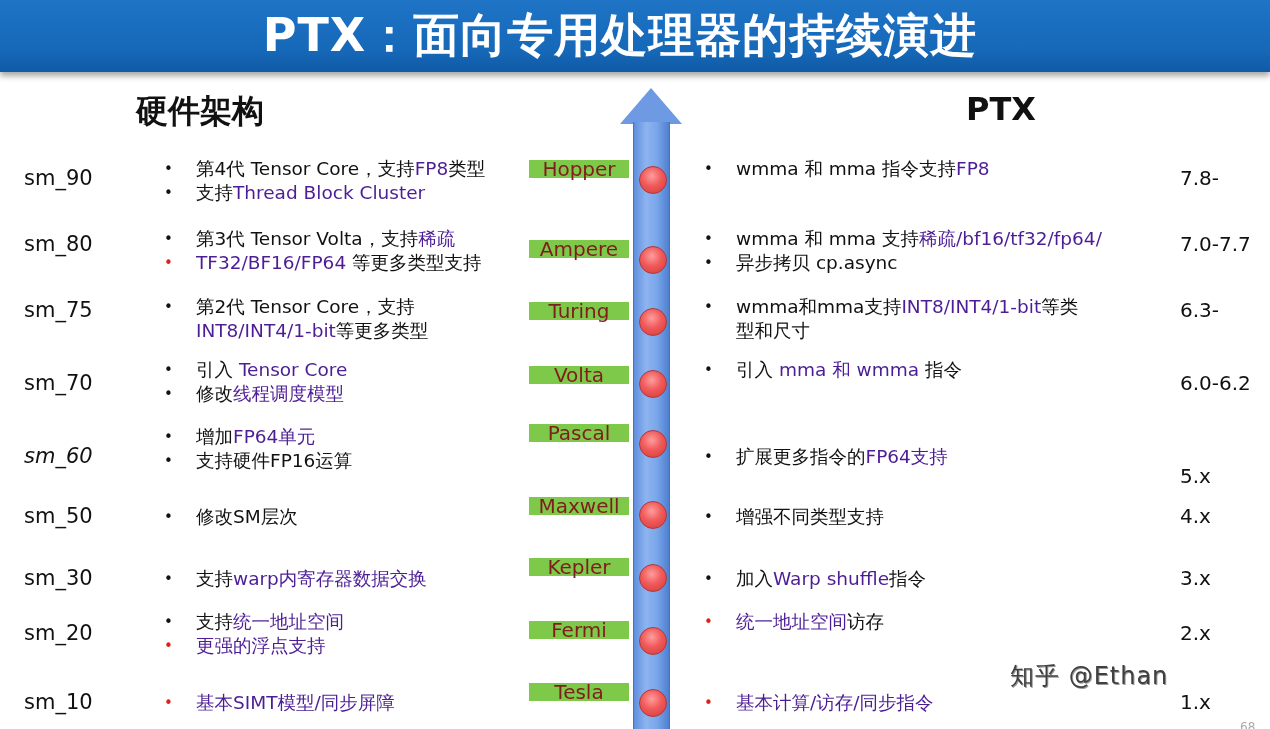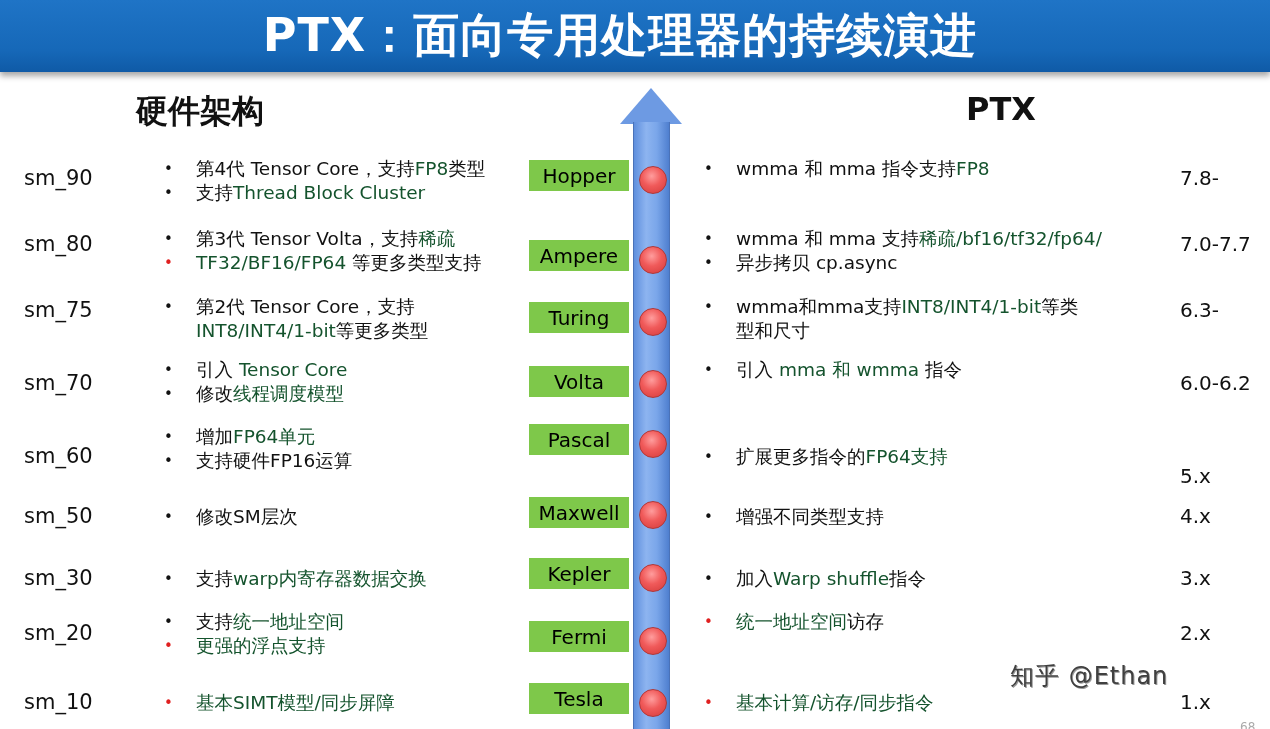--- a/index.html
+++ b/index.html
@@ -47,24 +47,24 @@
   .hw-list, .ptx-list {
     position: absolute; margin: 0; padding: 0; list-style: none; font-size: 18.5px; line-height: 24px;
   }
   .hw-list { left: 164px; }
   .ptx-list { left: 704px; }
   .hw-list li, .ptx-list li { position: relative; padding-left: 32px; white-space: nowrap; }
   .hw-list li::before, .ptx-list li::before {
     content: "•"; position: absolute; left: 0; top: 0; font-size: 15px; color: #111;
   }
   li.red-bullet::before { color: #e02020 !important; }
-  .red { color: #14532d; }
+  .red { color: #4c1d95; }
   .arch {
-    position: absolute; left: 529px; width: 100px; height: 31px;
-    background: #7ec84a; color: #000000; font-size: 20px;
+    position: absolute; left: 529px; width: 100px; height: 18px;
+    background: #7ec84a; color: #7f1d1d; font-size: 20px;
     display: flex; align-items: center; justify-content: center;
   }
   .ver { position: absolute; left: 1180px; font-size: 20px; color: #111; }
 
   .watermark {
     position: absolute; left: 1010px; top: 660px; font-size: 24px; color: #404040;
     letter-spacing: 1px; font-family: "DejaVu Sans", sans-serif;
     text-shadow: 1px 1px 0 #999;
   }
   .page-num { position: absolute; left: 1240px; top: 720px; font-size: 12px; color: #aaa; }
@@ -122,21 +122,21 @@
     <ul class="hw-list" style="top: 358px;">
       <li><span>引入 </span><span class="red">Tensor Core</span></li>
       <li><span>修改</span><span class="red">线程调度模型</span></li>
     </ul>
     <div class="arch" style="top: 366px;">Volta</div>
     <div class="dot" style="top: 370px;"></div>
     <ul class="ptx-list" style="top: 358px;">
       <li><span>引入 </span><span class="red">mma 和 wmma</span><span> 指令</span></li>
     </ul>
     <div class="ver" style="top: 371px;">6.0-6.2</div>
-    <div class="sm" style="top: 444px;">sm_60</div>
+    <div class="sm" style="top: 444px; font-style: italic;">sm_60</div>
     <ul class="hw-list" style="top: 425px;">
       <li><span>增加</span><span class="red">FP64单元</span></li>
       <li><span>支持硬件FP16运算</span></li>
     </ul>
     <div class="arch" style="top: 424px;">Pascal</div>
     <div class="dot" style="top: 430px;"></div>
     <ul class="ptx-list" style="top: 445px;">
       <li><span>扩展更多指令的</span><span class="red">FP64支持</span></li>
     </ul>
     <div class="ver" style="top: 464px;">5.x</div>

